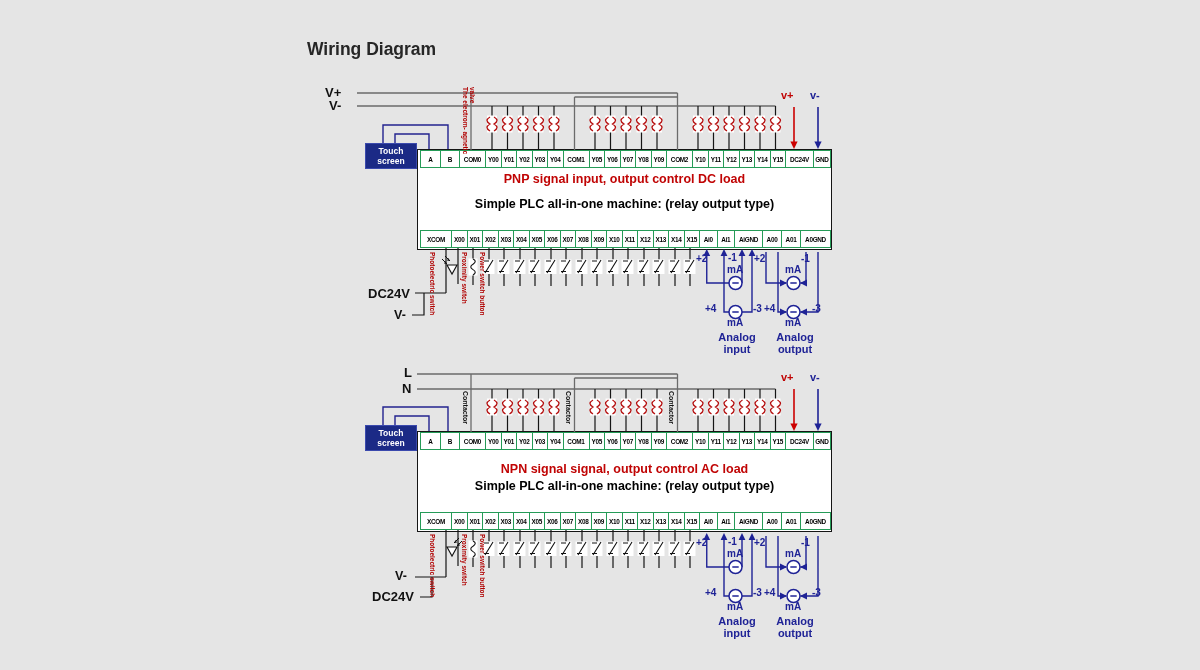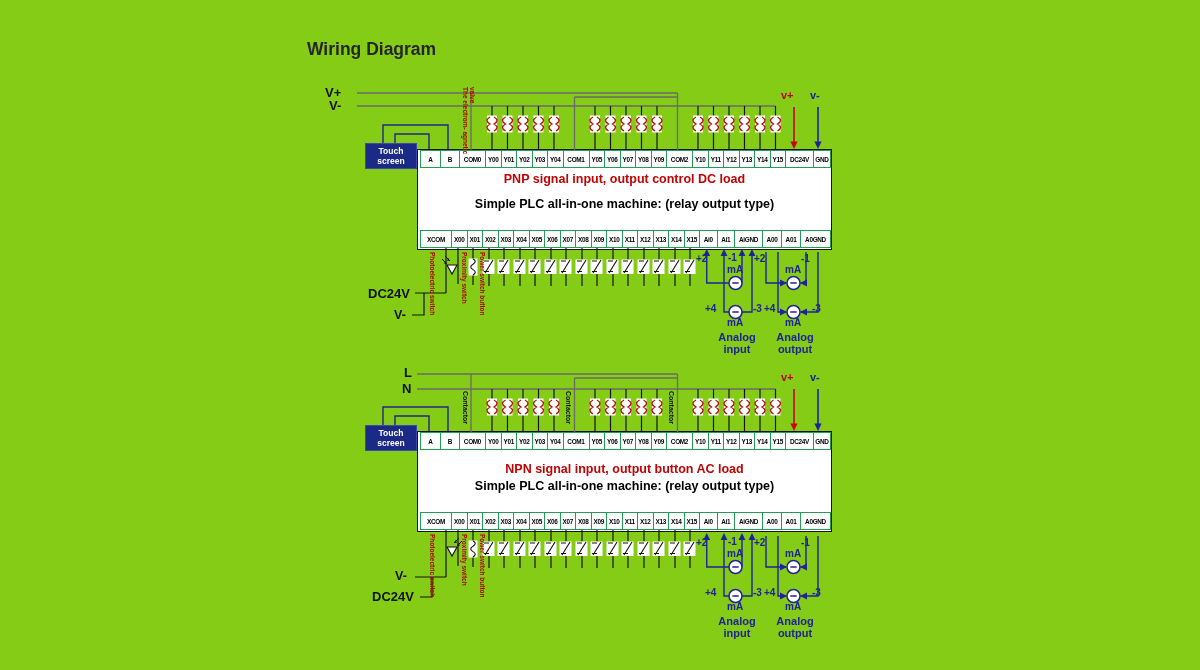--- a/index.html
+++ b/index.html
@@ -1,16 +1,16 @@
 <!DOCTYPE html>
 <html><head>
 <meta charset="utf-8">
 <style>
   html,body{margin:0;padding:0;background:#ffffff;font-family:"Liberation Sans",sans-serif;}
-  .canvas{position:relative;width:1200px;height:670px;background:#84cc16;overflow:hidden;}
+  .canvas{position:relative;width:1200px;height:670px;background:#e5e5e5;overflow:hidden;}
   .lbl{position:absolute;font-weight:bold;white-space:nowrap;color:#111;z-index:7;}
   .red{color:#c00404;}
   .navy{color:#1f2396;}
   .vert{writing-mode:vertical-lr;text-orientation:mixed;line-height:1.1;white-space:normal;}
   .pagetitle{position:absolute;left:307px;top:39px;font-size:17.5px;font-weight:bold;color:#262626;z-index:7;}
   .bodybox{position:absolute;left:417px;width:415px;height:101px;border:1.6px solid #151515;background:#fff;z-index:2;box-sizing:border-box;}
   .strip{position:absolute;display:grid;height:18px;background:#fff;border:1.5px solid #259b57;box-sizing:border-box;z-index:3;}
   .strip>div{border-left:1px solid #259b57;font-size:6.4px;font-weight:bold;display:flex;align-items:center;justify-content:center;letter-spacing:-0.3px;color:#000;overflow:hidden;}
   .strip>div:first-child{border-left:none;}
   .out-row{grid-template-columns:19px 19px 26px repeat(5,15.5px) 26px repeat(5,15.5px) 26px repeat(6,15.5px) 28px 17px;}
@@ -319,21 +319,21 @@
   <div class="lbl f10 navy" style="left:754px;top:253px;">+2</div>
   <div class="lbl f10 navy" style="left:801px;top:253px;">-1</div>
   <div class="lbl f10 navy" style="left:785px;top:264px;">mA</div>
   <div class="lbl f10 navy" style="left:764px;top:303px;">+4</div>
   <div class="lbl f10 navy" style="left:812px;top:303px;">-3</div>
   <div class="lbl f10 navy" style="left:785px;top:317px;">mA</div>
   <div class="lbl f11 navy acenter" style="left:772px;top:331px;">Analog</div>
   <div class="lbl f11 navy acenter" style="left:772px;top:343px;">output</div>
 
   <div class="bodybox" style="top:431px;"></div>
-  <div class="heading red" style="top:462px;">NPN signal input, output button AC load</div>
+  <div class="heading red" style="top:462px;">NPN signal signal, output control AC load</div>
   <div class="heading" style="top:479px;">Simple PLC all-in-one machine: (relay output type)</div>
 
   <div class="strip out-row" style="left:420px;top:432px;">
       <div>A</div>
       <div>B</div>
       <div>COM0</div>
       <div>Y00</div>
       <div>Y01</div>
       <div>Y02</div>
       <div>Y03</div>

